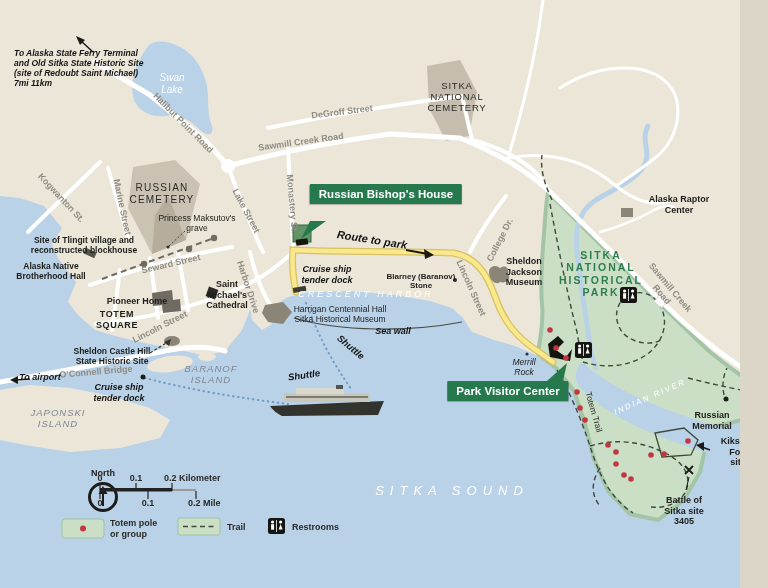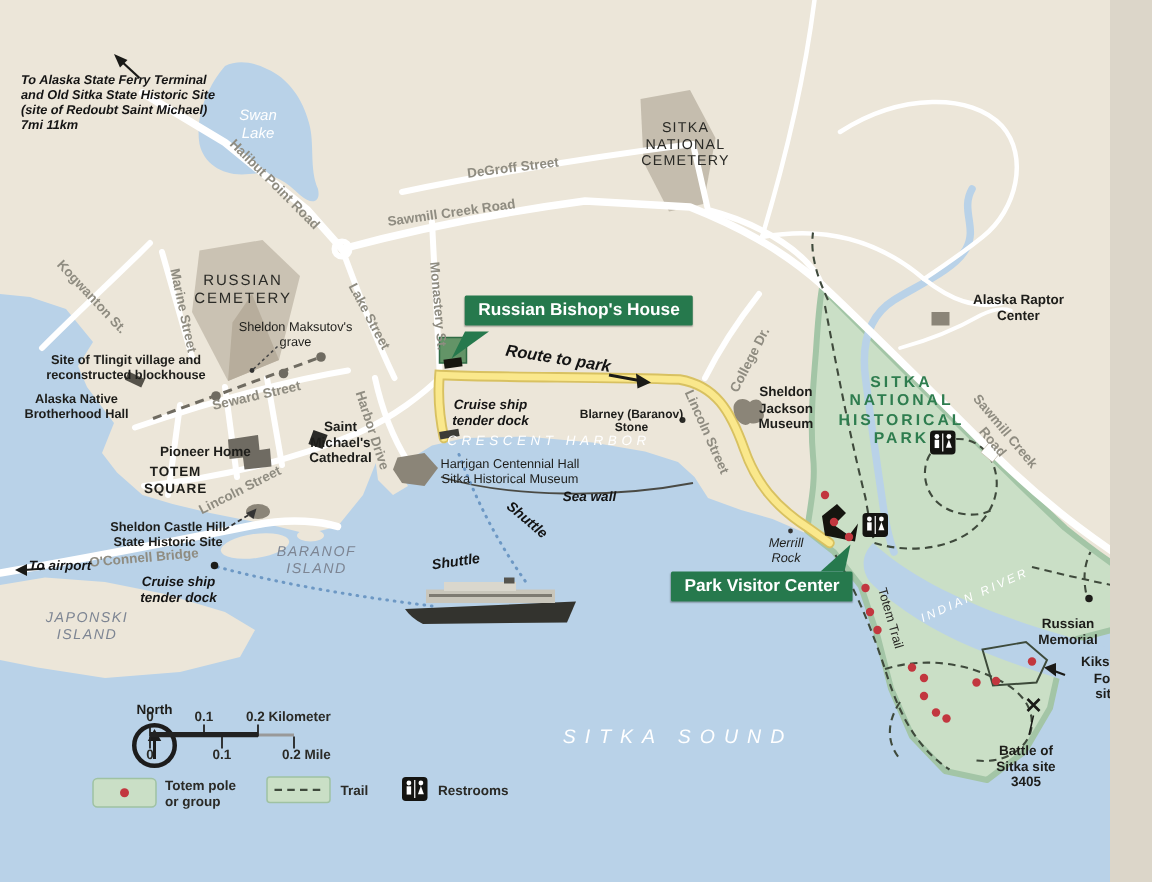--- a/index.html
+++ b/index.html
@@ -226,21 +226,21 @@
 <div class="lbl road-lbl" style="left:301px;top:142px;--r:-8deg;">Sawmill Creek Road</div>
 <div class="lbl caps" style="left:162px;top:194px;">RUSSIAN
 CEMETERY</div>
 <div class="lbl caps-sm" style="left:457px;top:97px;">SITKA
 NATIONAL
 CEMETERY</div>
 <div class="lbl road-lbl" style="left:61px;top:198px;--r:47deg;">Kogwanton St.</div>
 <div class="lbl road-lbl" style="left:122px;top:207px;--r:78deg;">Marine Street</div>
 <div class="lbl road-lbl" style="left:246px;top:211px;--r:62deg;">Lake Street</div>
 <div class="lbl road-lbl" style="left:292px;top:204px;--r:85deg;">Monastery St.</div>
-<div class="lbl place-reg" style="left:197px;top:223px;">Sheldon Maksutov's
+<div class="lbl place-reg" style="left:197px;top:223px;">Princess Maksutov's
 grave</div>
 <div class="lbl place-sm" style="left:84px;top:245px;">Site of Tlingit village and
 reconstructed blockhouse</div>
 <div class="lbl place-sm" style="left:51px;top:271px;">Alaska Native
 Brotherhood Hall</div>
 <div class="lbl road-lbl" style="left:171px;top:264px;--r:-13deg;">Seward Street</div>
 <div class="lbl place" style="left:137px;top:301px;">Pioneer Home</div>
 <div class="lbl place" style="left:117px;top:320px;letter-spacing:0.6px;">TOTEM
 SQUARE</div>
 <div class="lbl place" style="left:227px;top:269px;margin-top:26px;">Saint
@@ -286,21 +286,21 @@
 <div class="lbl road-lbl" style="left:96px;top:372px;--r:-5deg;">O'Connell Bridge</div>
 <div class="lbl note" style="left:40px;top:377px;">To airport</div>
 <div class="lbl place-sm" style="left:112px;top:356px;">Sheldon Castle Hill
 State Historic Site</div>
 <div class="lbl note" style="left:119px;top:393px;">Cruise ship
 tender dock</div>
 <div class="lbl water-lbl" style="left:452px;top:491px;font-size:13px;letter-spacing:6px;">SITKA SOUND</div>
 <div class="lbl italic-reg" style="left:524px;top:367px;">Merrill
 Rock</div>
 
-<div class="badge" style="left:386px;top:207px;">Russian Bishop's House</div>
+<div class="badge" style="left:386px;top:194px;">Russian Bishop's House</div>
 <div class="badge" style="left:508px;top:391px;">Park Visitor Center</div>
 
 <div class="lbl place" style="left:103px;top:473px;">North</div>
 <div class="lbl legend-lbl" style="left:100px;top:478px;">0</div>
 <div class="lbl legend-lbl" style="left:136px;top:478px;">0.1</div>
 <div class="lbl legend-lbl ta-lm" style="left:164px;top:478px;">0.2 Kilometer</div>
 <div class="lbl legend-lbl" style="left:100px;top:503px;">0</div>
 <div class="lbl legend-lbl" style="left:148px;top:503px;">0.1</div>
 <div class="lbl legend-lbl ta-lm" style="left:188px;top:503px;">0.2 Mile</div>
 <div class="lbl legend-lbl ta-lm" style="left:110px;top:529px;">Totem pole

